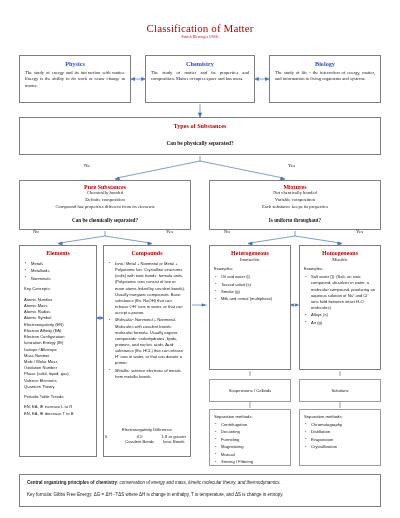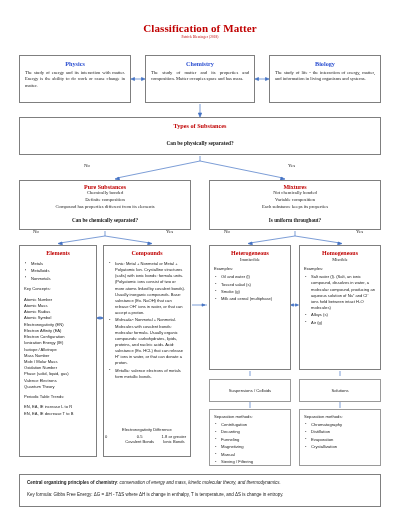--- a/index.html
+++ b/index.html
@@ -7,21 +7,21 @@
     width:400px;height:518px;background:#ffffff;
     font-family:"Liberation Sans", sans-serif;
     color:#1a1a1a;overflow:hidden;position:relative;
   }
   .page{position:relative;width:400px;height:518px;}
 
   
   .title{
     position:absolute;top:22px;left:0;width:400px;text-align:center;
     font-family:"Liberation Serif", serif;
-    font-weight:bold;font-size:11px;color:#c00000;letter-spacing:.1px;
+    font-weight:normal;font-size:11px;color:#c00000;letter-spacing:.1px;
   }
   .subtitle{
     position:absolute;top:35px;left:0;width:400px;text-align:center;
     font-family:"Liberation Serif", serif;
     font-size:3.4px;color:#c00000;letter-spacing:.1px;
   }
 
   
   .box{position:absolute;border:0.8px solid #7f7f7f;background:#fff;box-sizing:border-box;}
   .redhead{color:#c00000;font-weight:bold;font-family:"Liberation Serif",serif;}

